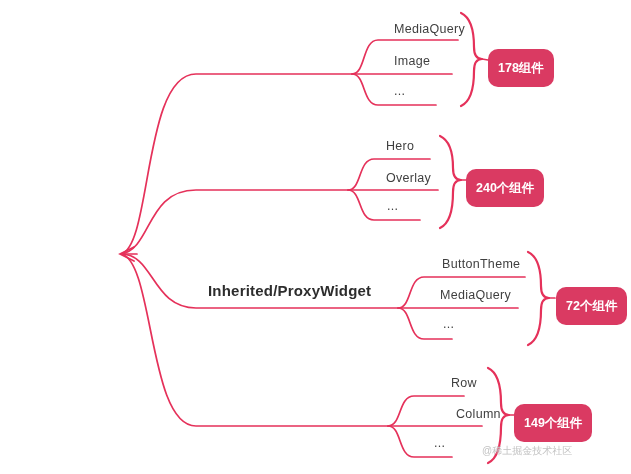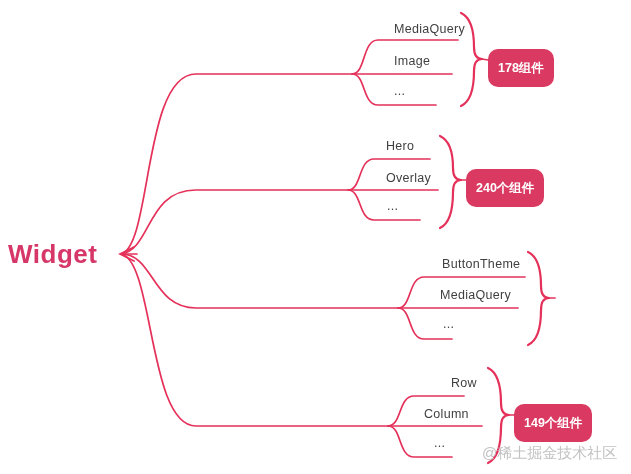--- a/index.html
+++ b/index.html
@@ -54,21 +54,21 @@
     color: var(--badge-text, #ffffff);
     font-size:12.5px;
     font-weight:bold;
     padding:12px 10px;
     border-radius:10px;
     line-height:1.15;
     white-space:nowrap;
   }
   .watermark {
     position:absolute;
-    font-size:15px;
+    font-size:10px;
     color: var(--watermark-text, #c2c2c2);
     white-space:nowrap;
   }
 </style>
 </head>
 <body>
 
 <div class="canvas">
 
   <svg class="lines-layer" width="631" height="474" viewBox="0 0 631 474">
@@ -93,38 +93,39 @@
     <path class="mm-brace" d="M528,252 Q541,258 541,286 Q541,298 549,298 Q541,298 541,310 Q541,339 528,345"></path>
     <path class="mm-line" d="M549,298 L555,298"></path>
 
     <path class="mm-line" d="M121,254 C154,260 148,426 196,426 L482,426"></path>
     <path class="mm-line" d="M388,426 C402,426 398,396 414,396 L464,396"></path>
     <path class="mm-line" d="M388,426 C402,426 398,457 414,457 L452,457"></path>
     <path class="mm-brace" d="M488,368 Q501,374 501,403 Q501,415 509,415 Q501,415 501,427 Q501,457 488,463"></path>
     <path class="mm-line" d="M509,415 L514,415"></path>
   </svg>
 
-  <div class="root-label" style="left:8px; top:239px;">Widget</div>
 
+  <div class="branch-label" style="left:208px; top:282px;">Inherited/ProxyWidget</div>
 
   <div class="leaf-label" style="left:394px; top:22px;">MediaQuery</div>
   <div class="leaf-label" style="left:394px; top:54px;text-align:center;">Image</div>
   <div class="leaf-label" style="left:394px; top:84px;">...</div>
 
   <div class="leaf-label" style="left:386px; top:139px;">Hero</div>
   <div class="leaf-label" style="left:386px; top:171px;">Overlay</div>
   <div class="leaf-label" style="left:387px; top:199px;">...</div>
 
   <div class="leaf-label" style="left:442px; top:257px;">ButtonTheme</div>
   <div class="leaf-label" style="left:440px; top:288px;">MediaQuery</div>
   <div class="leaf-label" style="left:443px; top:317px;">...</div>
 
   <div class="leaf-label" style="left:451px; top:376px;">Row</div>
-  <div class="leaf-label" style="left:424px; top:407px;">Column</div>
+  <div class="leaf-label" style="left:456px; top:407px;">Column</div>
   <div class="leaf-label" style="left:434px; top:436px;">...</div>
 
   <div class="badge" style="left:488px; top:49px;">178组件</div>
   <div class="badge" style="left:466px; top:169px;">240个组件</div>
+  <div class="badge" style="left:556px; top:287px;">72个组件</div>
   <div class="badge" style="left:514px; top:404px;">149个组件</div>
 
   <div class="watermark" style="left:482px; top:444px;">@稀土掘金技术社区</div>
 
 </div>
 
 </body></html>

